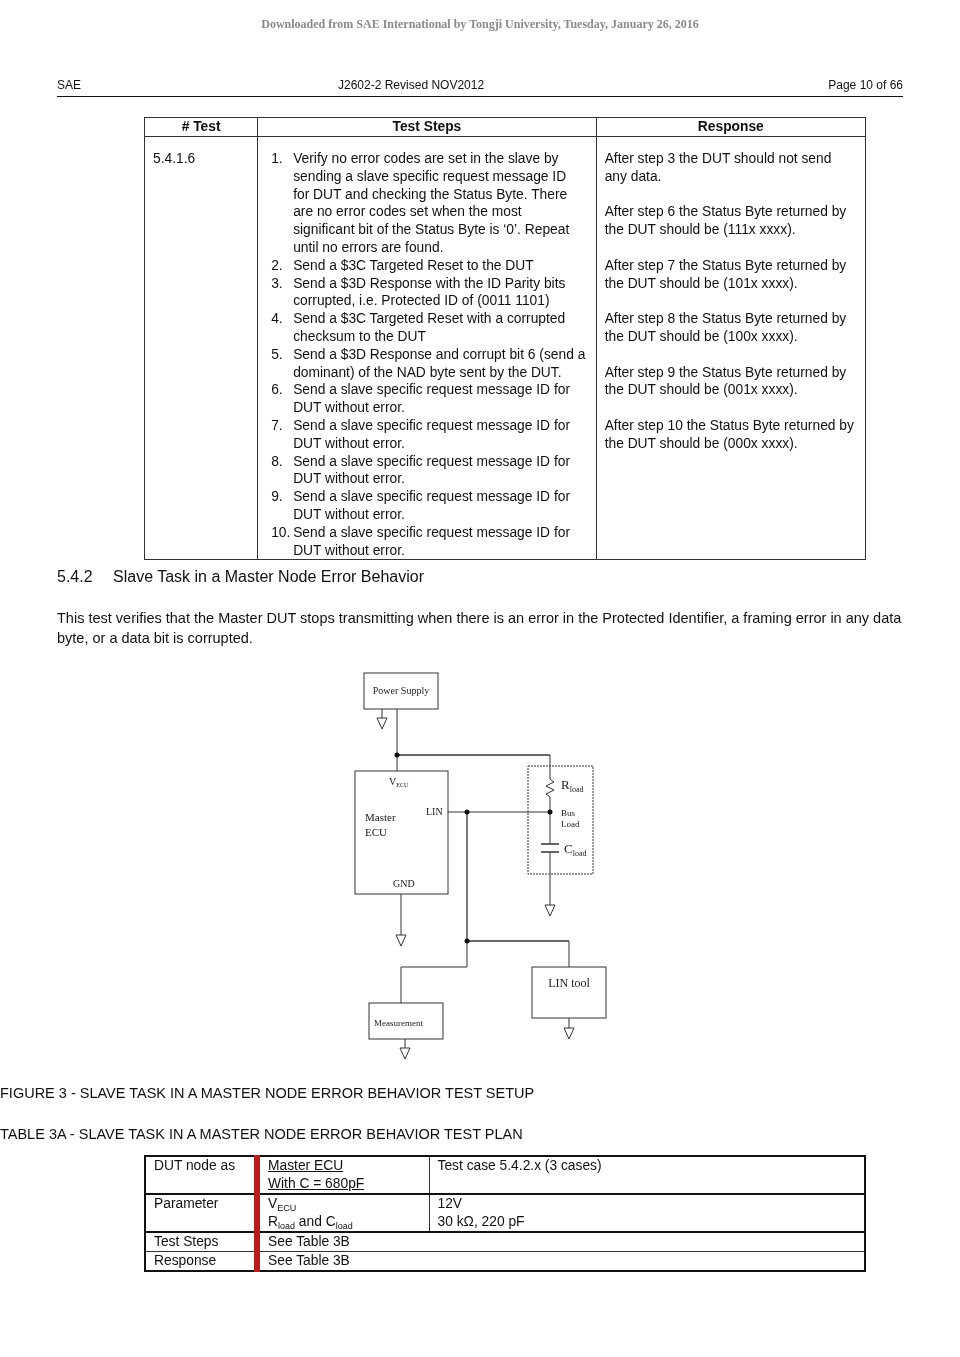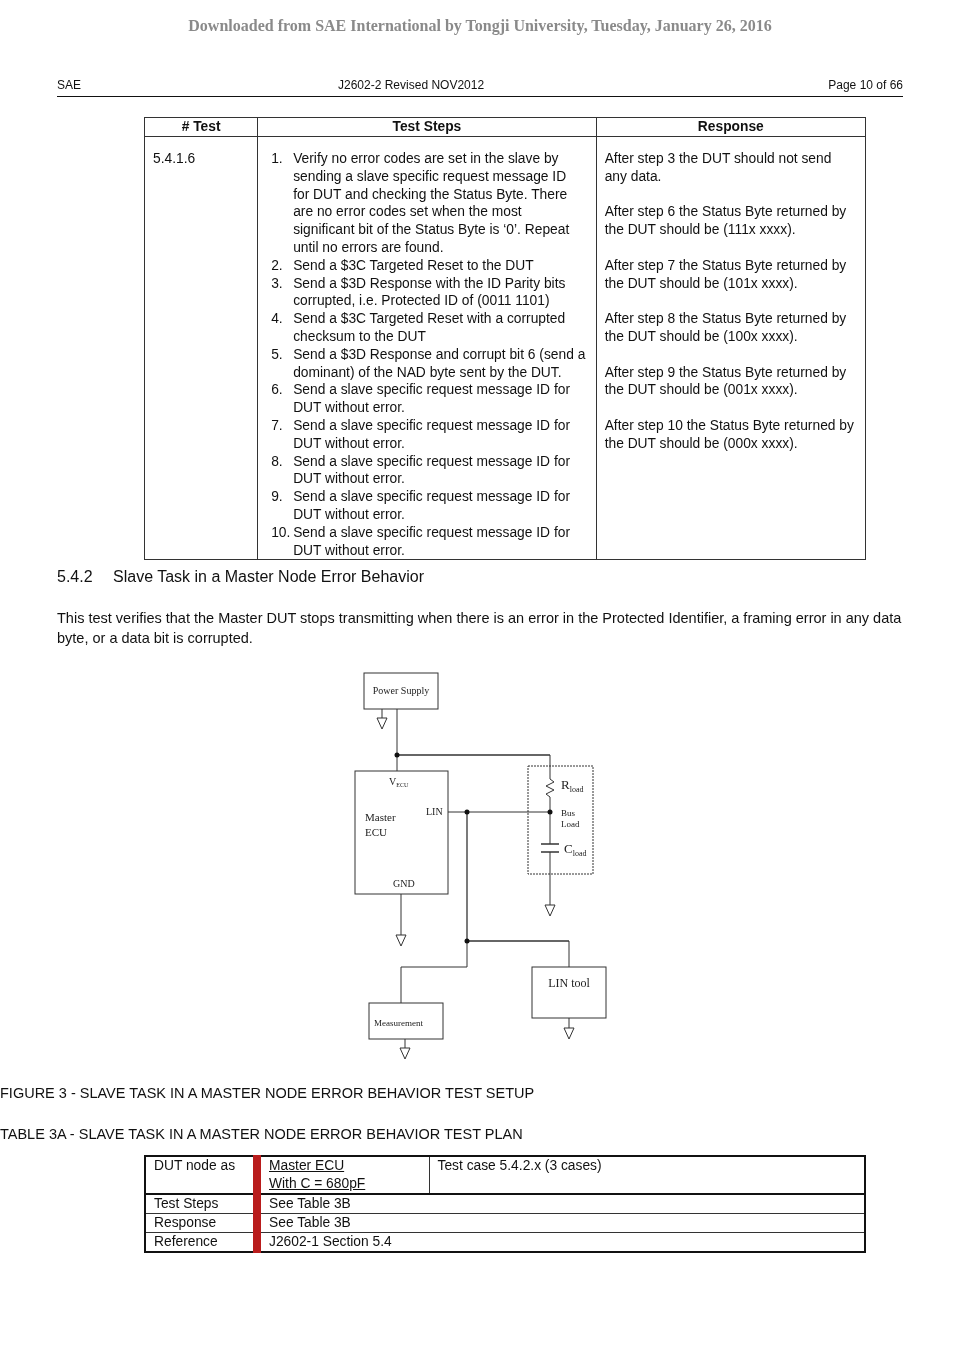--- a/index.html
+++ b/index.html
@@ -1,19 +1,19 @@
 <!DOCTYPE html>
 <html><head>
 <meta charset="utf-8">
 <style>
   html, body { margin:0; padding:0; }
   body { width:960px; height:1357px; background:#ffffff; position:relative; overflow:hidden;
          font-family:"Liberation Sans", sans-serif; color:#111; }
   .dl-banner { position:absolute; top:17px; left:0; width:960px; text-align:center;
-         font-family:"Liberation Serif", serif; font-weight:bold; font-size:16px; color:#8a8a8a; letter-spacing:0; }
+         font-family:"Liberation Serif", serif; font-weight:bold; font-size:12px; color:#8a8a8a; letter-spacing:0; }
   .hdr { position:absolute; top:75px; left:57px; width:846px; height:21px; border-bottom:1.5px solid #111;
          font-size:12px; }
   .hdr span { position:absolute; top:0; line-height:21px; }
   .hdr .l { left:0; } .hdr .c { left:281px; } .hdr .r { right:0; }
 
   table { border-collapse:collapse;margin-left:25px; }
   .t1 { position:absolute; top:117px; left:119px; width:722px; font-size:13.8px; line-height:17.8px; }
   .t1 th { font-weight:bold; border:1px solid #333; padding:0; height:18px; line-height:18px; text-align:center; }
   .t1 td { border:1px solid #333; vertical-align:top; padding:13px 8px 0 8px; }
   .t1 col.a { width:113px; } .t1 col.b { width:338px; } .t1 col.c { width:269px; }
@@ -33,21 +33,21 @@
   .cap { position:absolute; left:0; width:960px; text-align:left; font-size:14.5px; }
   .cap1 { top:1085px; } .cap2 { top:1126px; }
 
   .t2 { position:absolute; top:1155px; left:119px; width:722px; font-size:13.8px; line-height:18px;
         border:2px solid #111; }
   .t2 td { border:1px solid #333; vertical-align:top; padding:0 8px; }
   .t2 tr.thick td { border-bottom:2px solid #111; }
   .t2 col.a { width:112px; } .t2 col.b { width:172px; }
   .u { text-decoration:underline; }
   sub { font-size:9px; vertical-align:-3px; line-height:0; }
-  .t2 td.first { border-right:8px solid #b91c1c; }
+  .t2 td.first { border-right:6px solid #b91c1c; }
 </style>
 </head>
 <body>
 
 <div class="dl-banner">Downloaded from SAE International by Tongji University, Tuesday, January 26, 2016</div>
 
 <div class="hdr">
   <span class="l">SAE</span>
   <span class="c">J2602-2 Revised NOV2012</span>
   <span class="r">Page 10 of 66</span>
@@ -176,26 +176,33 @@
     </colgroup>
   <tbody>
       <tr class="thick">
     <td class="first">DUT node as</td>
     <td>
       <span class="u">Master ECU</span><br>
       <span class="u">With C = 680pF</span>
     </td>
     <td>Test case 5.4.2.x (3 cases)</td>
   </tr>
+  <tr class="thick">
+    <td class="first">Parameter</td>
+    <td>
+      <span>V</span><sub>ECU</sub><br>
+      <span>R</span><sub>load</sub><span> and C</span><sub>load</sub>
+    </td>
+    <td>
+      <span>12V</span><br>
+      <span>30 kΩ, 220 pF</span>
+    </td>
+  </tr>
   <tr>
     <td class="first">Test Steps</td>
     <td colspan="2">See Table 3B</td>
   </tr>
   <tr>
     <td class="first">Response</td>
     <td colspan="2">See Table 3B</td>
   </tr>
-  <tr>
-    <td class="first">Reference</td>
-    <td colspan="2">J2602-1 Section 5.4</td>
-  </tr>
 </tbody>
   </table>
 
 </body></html>

